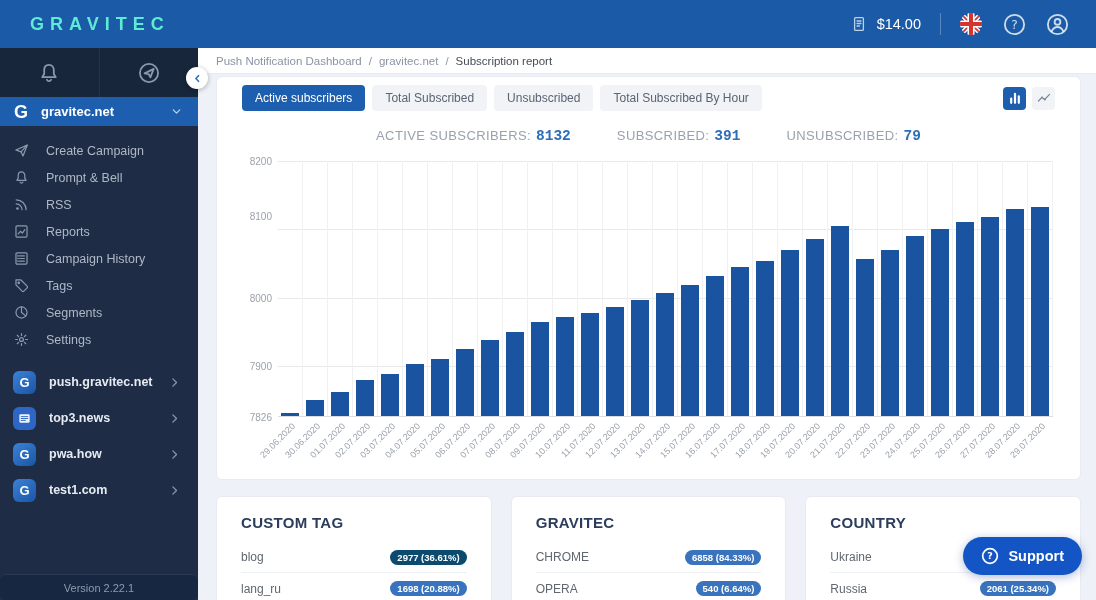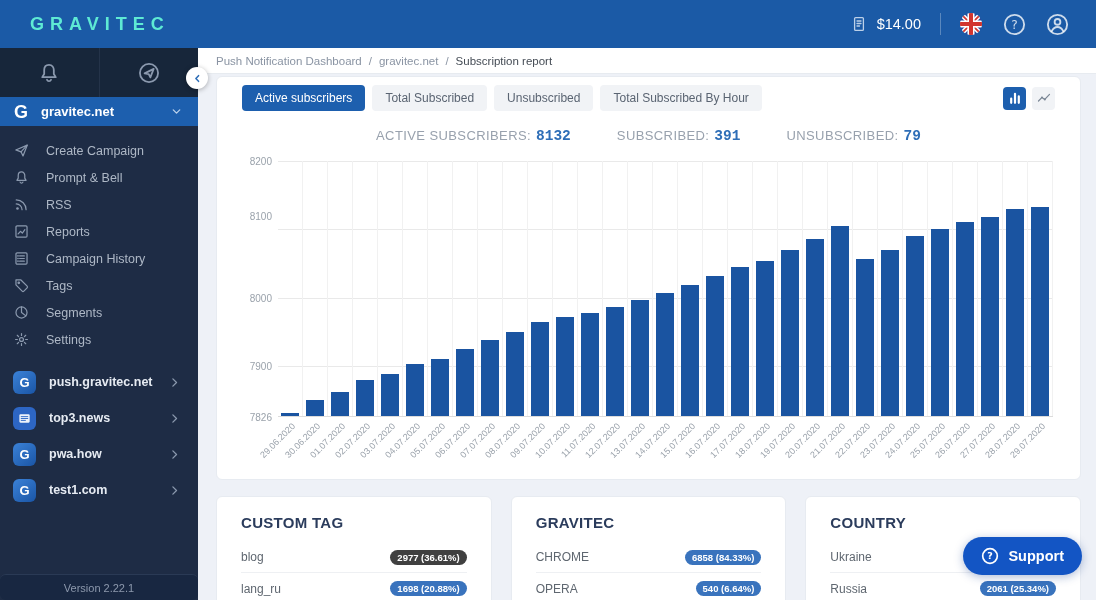--- a/index.html
+++ b/index.html
@@ -472,21 +472,21 @@
         </div>
       </div>
   </section>
 
   <div class="cards-row" id="cards">
       <section class="card">
         <h3 class="card-title">CUSTOM TAG</h3>
         <div class="card-rows">
           <div class="card-row">
             <span class="row-label">blog</span>
-            <span class="badge" style="background:#404040">2977 (36.61%)</span>
+            <span class="badge" style="background:#0c4a6e">2977 (36.61%)</span>
           </div>
           <div class="card-row">
             <span class="row-label">lang_ru</span>
             <span class="badge" style="background:#3973bd">1698 (20.88%)</span>
           </div>
         </div>
       </section>
       <section class="card">
         <h3 class="card-title">GRAVITEC</h3>
         <div class="card-rows">

